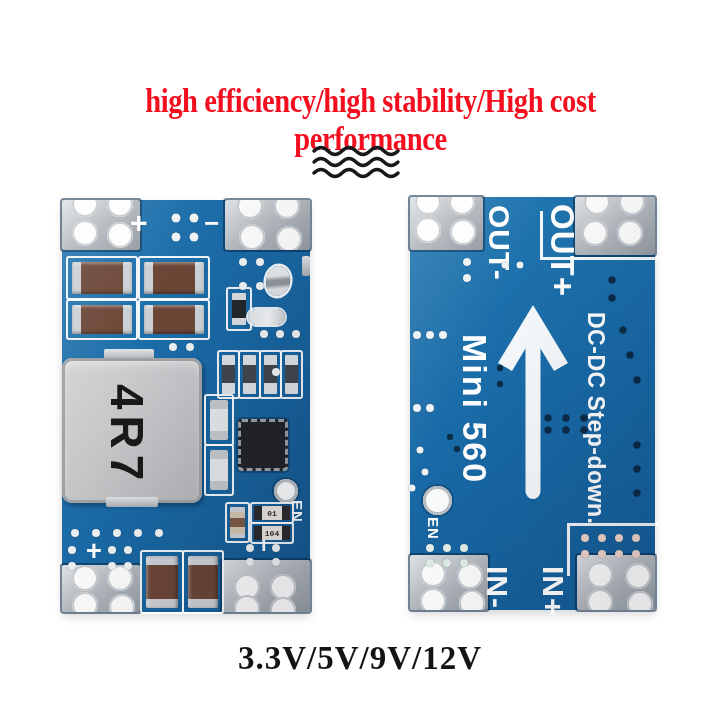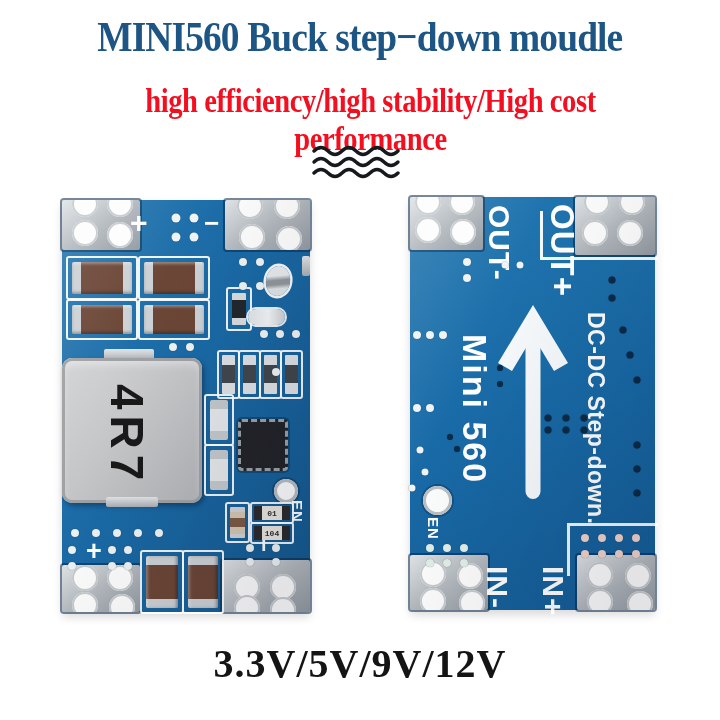--- a/index.html
+++ b/index.html
@@ -8,21 +8,21 @@
   .abs{position:absolute;}
 
   
   .title-row{position:absolute;left:0;right:0;top:12px;text-align:center;}
   .title-row span{display:inline-block;transform:scaleX(.87);transform-origin:center;
       font-family:"Liberation Serif",serif;font-weight:bold;font-size:43px;color:#1d5584;letter-spacing:-1px;}
   .sub-row{position:absolute;left:0;right:0;top:82px;text-align:center;padding-left:21px;}
   .sub-row span{display:inline-block;transform:scaleX(.84);transform-origin:center;
       font-family:"Liberation Serif",serif;font-weight:bold;font-size:34px;color:#f30f1f;letter-spacing:-.5px;}
   .footer-row{position:absolute;left:0;right:0;top:640px;text-align:center;}
-  .footer-row span{font-family:"Liberation Serif",serif;font-weight:bold;font-size:40px;color:#141414;letter-spacing:1px;margin-top:30px;}
+  .footer-row span{font-family:"Liberation Serif",serif;font-weight:bold;font-size:33px;color:#141414;letter-spacing:1px;margin-top:30px;}
 
   
   .pcb{position:absolute;border-radius:3px;box-shadow:0 5px 10px rgba(0,0,0,.15);}
   .pcb-front{left:62px;top:200px;width:248px;height:412px;
       background:linear-gradient(118deg,#2678b1 0%,#1a6aa6 45%,#15598f 100%);}
   .pcb-back{left:410px;top:197px;width:245px;height:413px;
       background:linear-gradient(155deg,#2277b0 0%,#186aa7 50%,#155d97 100%);}
   .pcb::after{content:"";position:absolute;inset:0;border-radius:3px;pointer-events:none;
       background:linear-gradient(115deg,rgba(255,255,255,.13),rgba(255,255,255,0) 32%,rgba(0,0,25,.10) 90%);}
 
@@ -79,23 +79,20 @@
   .notch-br{position:absolute;left:157px;top:326px;width:88px;height:50px;
       border-left:3px solid rgba(255,255,255,.95);border-top:3px solid rgba(255,255,255,.95);}
 
   .via{position:absolute;border-radius:50%;transform:translate(-50%,-50%);box-shadow:0 0 1px rgba(0,0,0,.45);}
 </style>
 </head>
 <body>
 
 <div id="stage">
 
-  <div class="title-row">
-    <span>MINI560 Buck step−down moudle</span>
-  </div>
   <div class="sub-row">
     <span>high efficiency/high stability/High cost performance</span>
   </div>
 
   <svg class="abs" style="left:310px;top:145px;" width="92" height="34" viewBox="0 0 92 34">
     <g fill="none" stroke="#161a1c" stroke-width="3.4" stroke-linecap="round">
       <path d="M4 6 q7 -7 14 0 t14 0 t14 0 t14 0 t14 0 t14 0"></path>
       <path d="M4 17 q7 -7 14 0 t14 0 t14 0 t14 0 t14 0 t14 0"></path>
       <path d="M4 28 q7 -7 14 0 t14 0 t14 0 t14 0 t14 0 t14 0"></path>
     </g>

